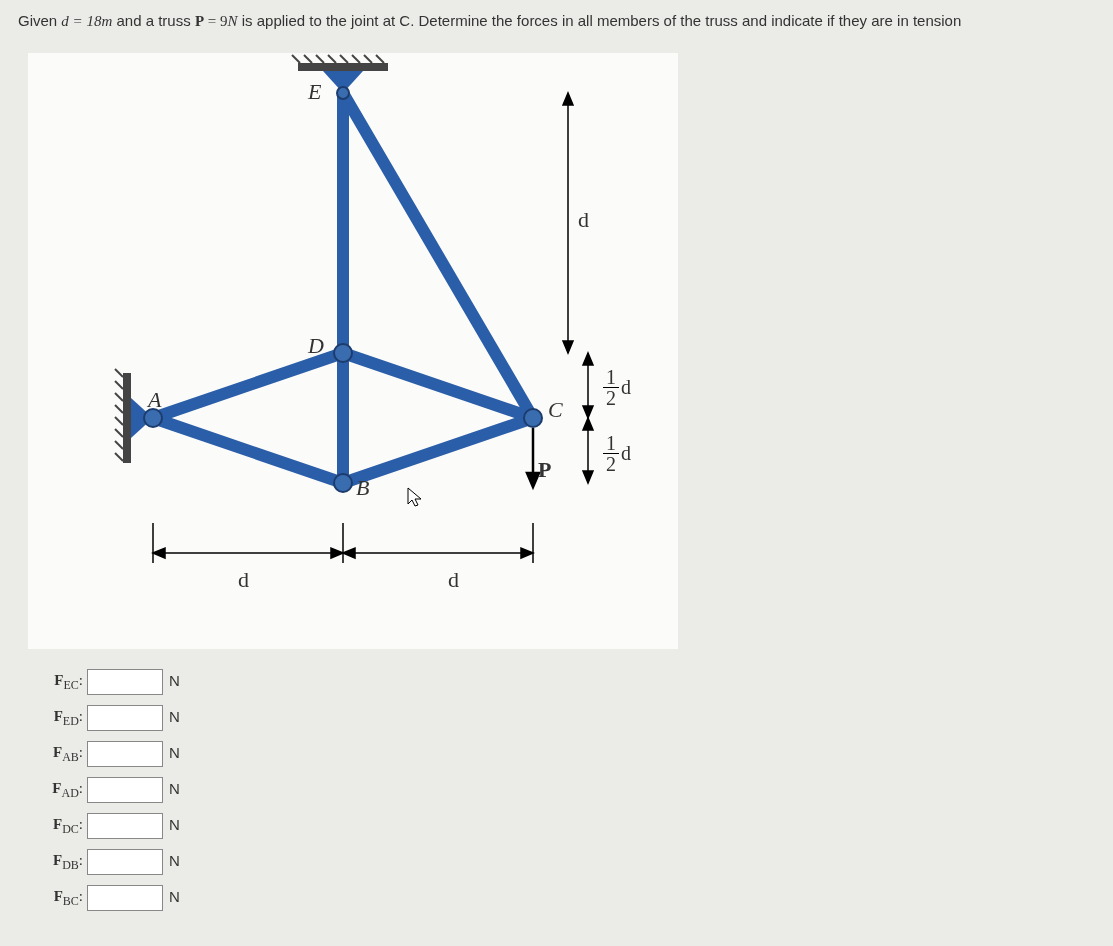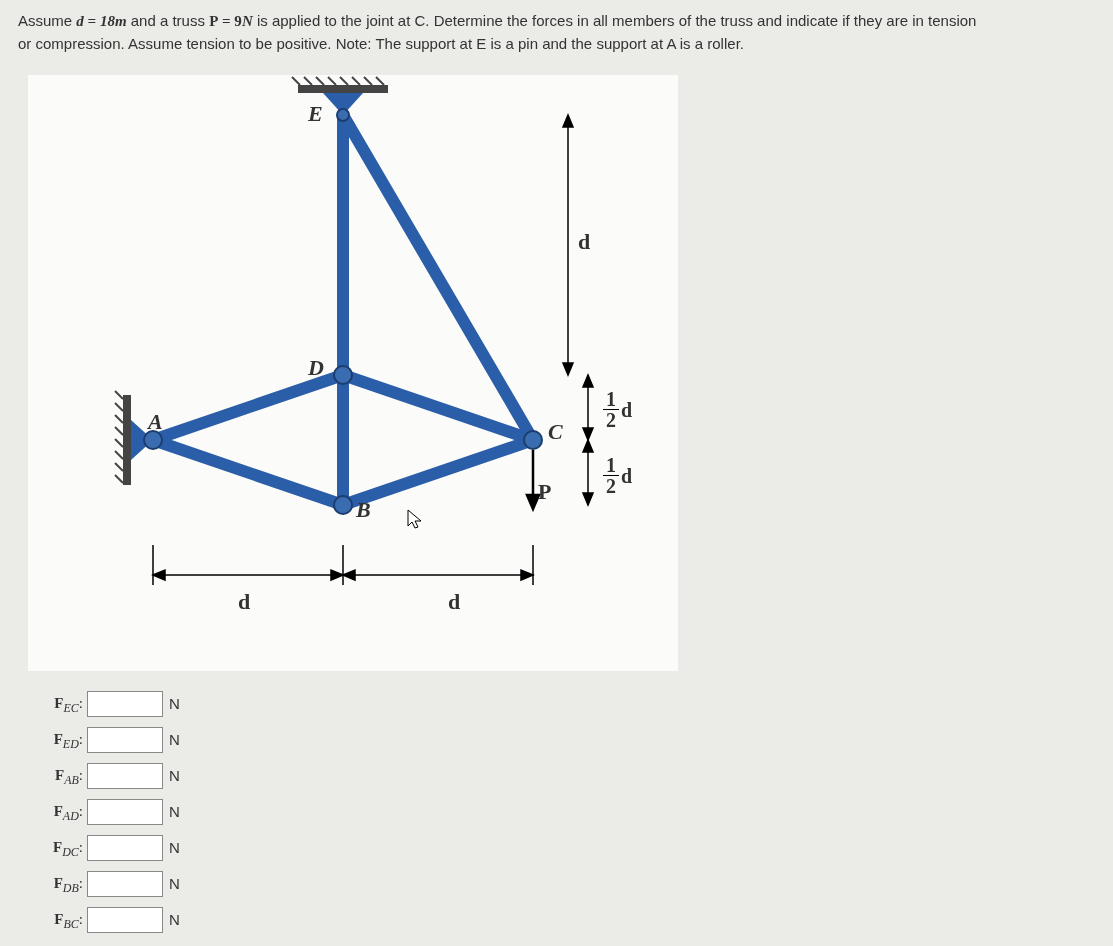--- a/index.html
+++ b/index.html
@@ -32,49 +32,48 @@
     align-items: center;
     margin-bottom: 10px;
   }
   .row label {
     width: 55px;
     text-align: right;
     margin-right: 4px;
     font-family: "Times New Roman", serif;
   }
   .row label b { font-weight: bold; font-style: normal;}
-  .row label .sub { font-style: italic; font-size: 12px; vertical-align: sub;}
+  .row label .sub { font-size: 12px; vertical-align: sub;}
   .row input {
     width: 76px;
     height: 26px;
     border: 1px solid #888;
     background: #fff;
     padding: 2px 4px;
     font-size: 14px;
   }
   .row .unit { margin-left: 6px; }
   svg.truss {
     position: absolute;
     top: 0; left: 0;
     width: 650px;
     height: 596px;
   }
-  .serif { font-family: "Times New Roman", serif; font-weight: bold; }
+  .serif { font-family: "Times New Roman", serif; }
   .ital { font-style: italic; }
 </style>
 </head>
 <body>
 
 <div class="problem-text">
-  <span>Assume </span>
+  <span>Given </span>
   <span class="serif ital" style="font-style:italic">d = 18m</span>
   <span> and a truss </span>
   <span class="serif"><b>P</b> = 9<i>N</i></span>
   <span> is applied to the joint at C. Determine the forces in all members of the truss and indicate if they are in tension</span><br>
-  <span>or compression. Assume tension to be positive. Note: The support at E is a pin and the support at A is a roller.</span>
 </div>
 
 <div class="diagram-area">
   <svg class="truss" viewBox="0 0 650 596">
 
     <g stroke="#2b5ea8" stroke-width="12" stroke-linecap="round" fill="none">
       <line x1="125" y1="365" x2="315" y2="300"></line>
       <line x1="125" y1="365" x2="315" y2="430"></line>
       <line x1="315" y1="300" x2="505" y2="365"></line>
       <line x1="315" y1="430" x2="505" y2="365"></line>

